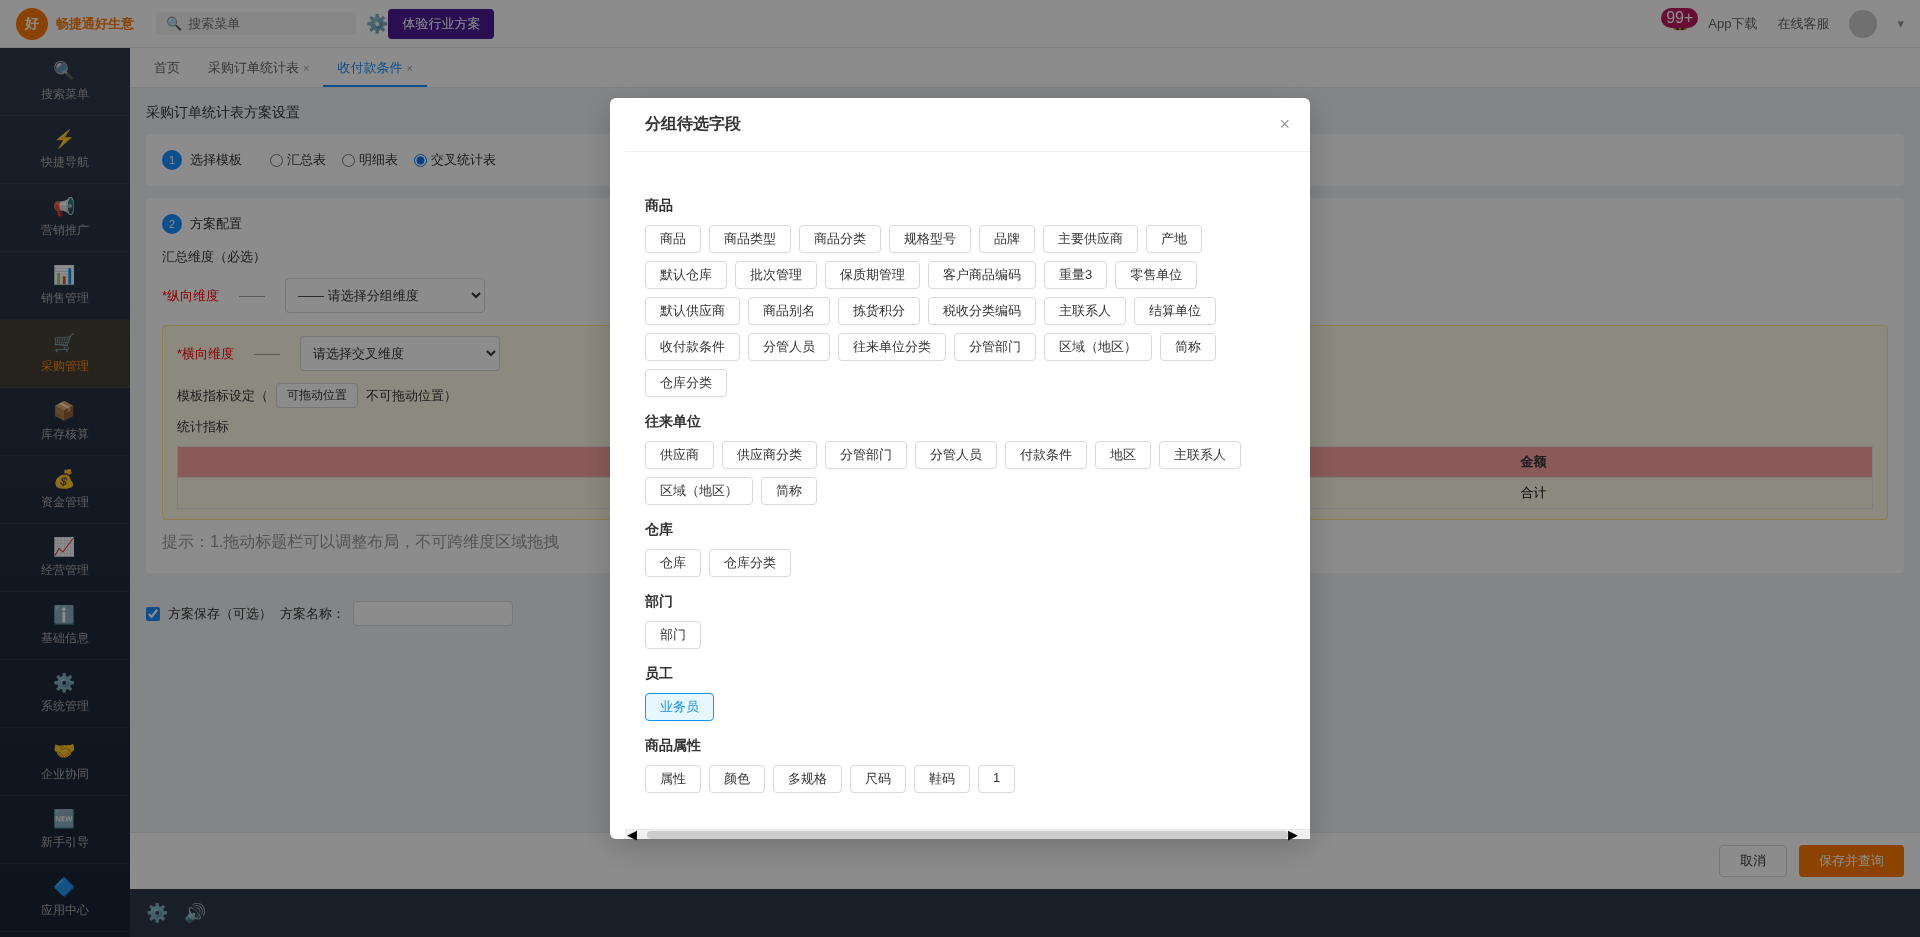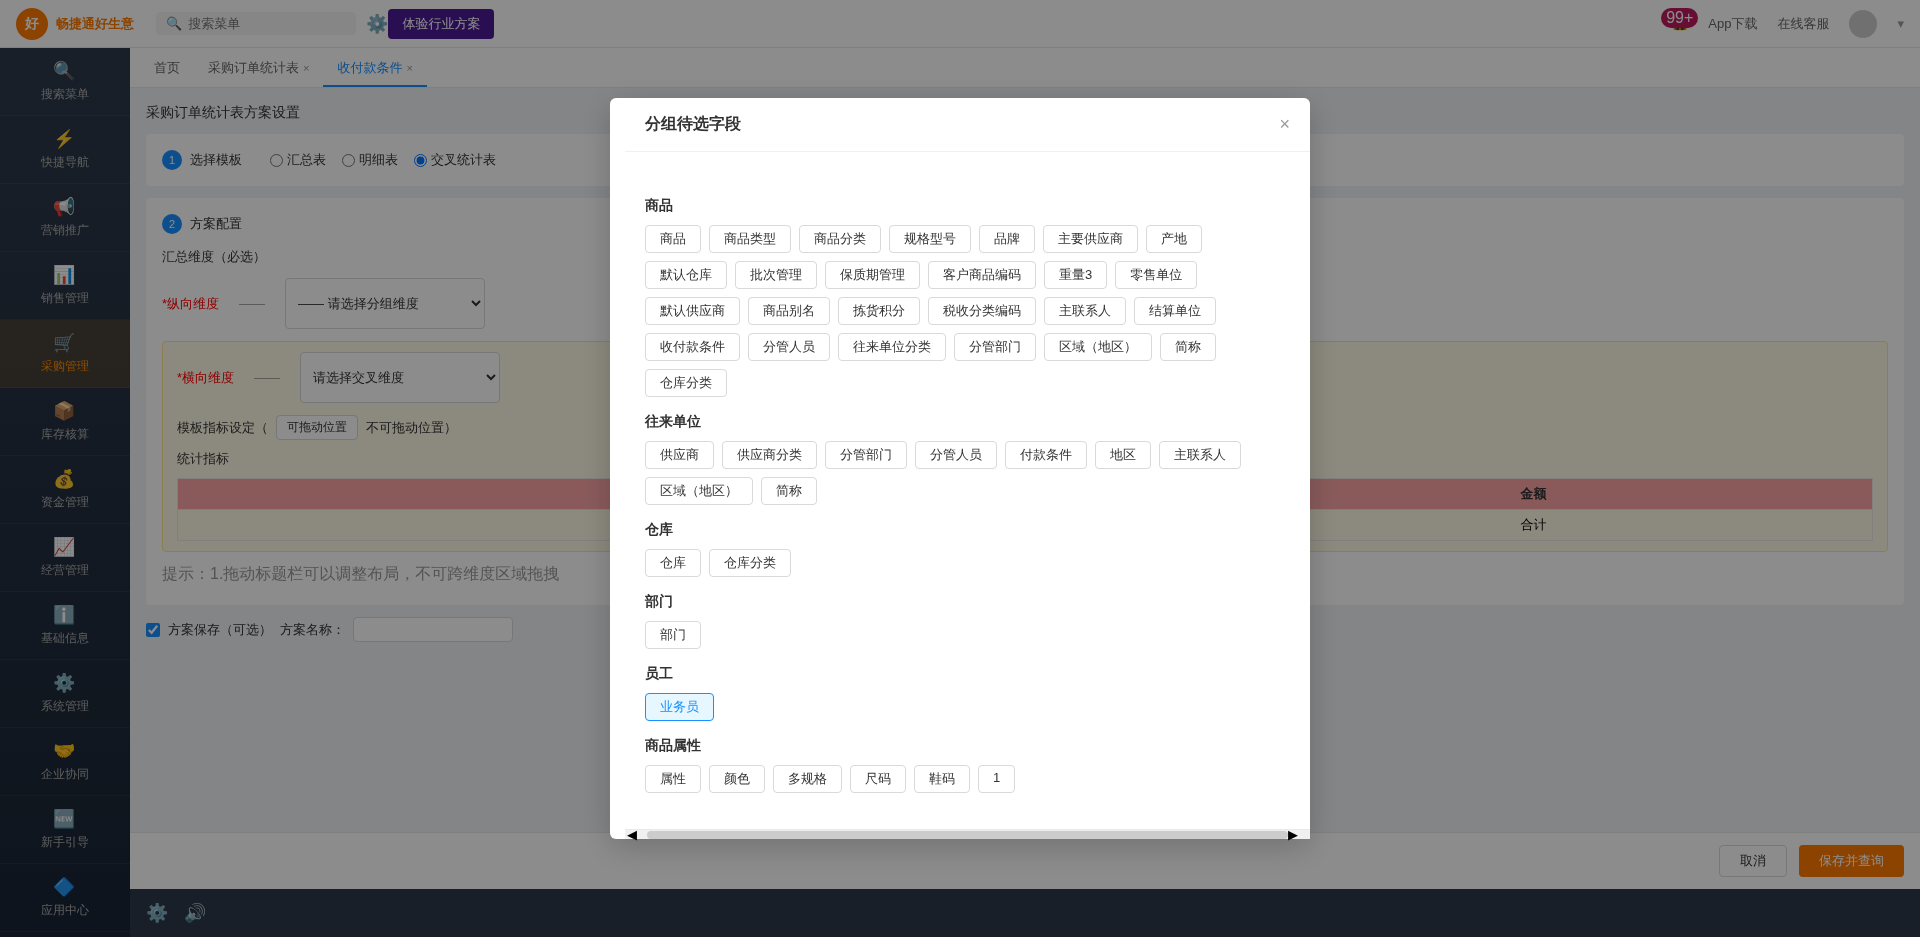--- a/index.html
+++ b/index.html
@@ -111,21 +111,21 @@
     
     .form-card {
       background: #fff; border-radius: 4px; padding: 16px;
       margin-bottom: 12px;
     }
     .form-row { display: flex; align-items: center; gap: 12px; margin-bottom: 12px; }
     .form-label { font-size: 13px; color: #333; white-space: nowrap; }
     .required { color: red; }
     .form-select {
       border: 1px solid #d9d9d9; border-radius: 4px;
-      padding: 16px 8px; font-size: 13px; color: #333; width: 200px; cursor: pointer;
+      padding: 8px 8px; font-size: 13px; color: #333; width: 200px; cursor: pointer;
       background: #fff;
     }
     .indicator-title { font-size: 13px; color: #333; margin-bottom: 10px; }
     .position-config { display: flex; align-items: center; gap: 8px; font-size: 13px; color: #333; }
     .pos-tag {
       background: #fff; border: 1px solid #d9d9d9;
       border-radius: 4px; padding: 3px 10px; font-size: 12px; color: #333; cursor: pointer;
     }
 
     
@@ -134,21 +134,21 @@
       border: 1px solid #e8e8e8; padding: 6px 10px; text-align: center;
     }
     .stats-table th { background: #fca5a5; color: #333; }
     .col-header { display: flex; align-items: center; justify-content: center; gap: 4px; }
 
     
     .bottom-section { margin-top: 12px; font-size: 16px; color: #999; }
     .bottom-section p { margin-bottom: 4px; }
 
     
-    .save-option { display: flex; align-items: center; gap: 8px; margin-top: 12px; font-size: 13px; color: #333; }
+    .save-option { display: flex; align-items: center; gap: 8px; margin-top: 28px; font-size: 13px; color: #333; }
     .checkbox { width: 14px; height: 14px; accent-color: #1890ff; cursor: pointer; }
     .plan-name-input {
       border: 1px solid #d9d9d9; border-radius: 4px;
       padding: 4px 8px; font-size: 13px; width: 160px;
     }
 
     
     .action-bar {
       display: flex; justify-content: flex-end; gap: 12px;
       padding: 12px 16px;

